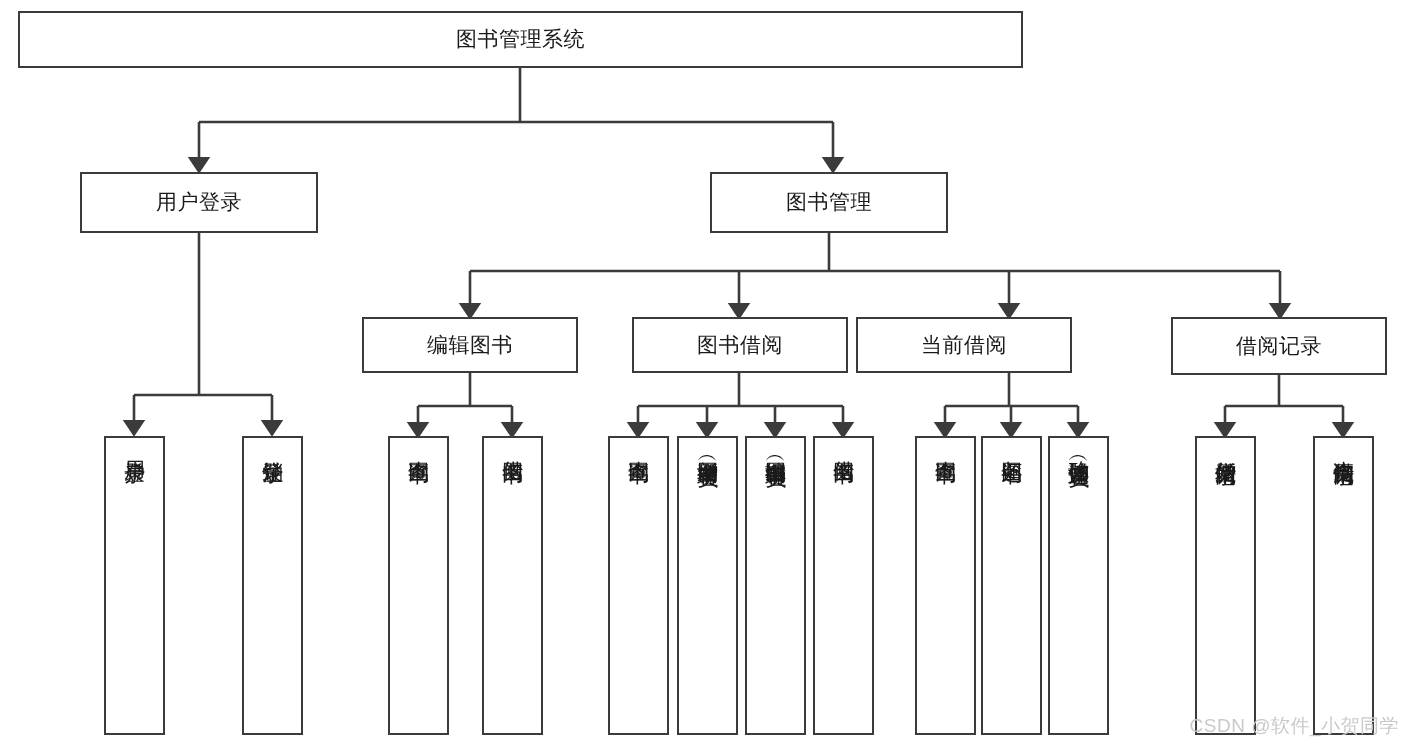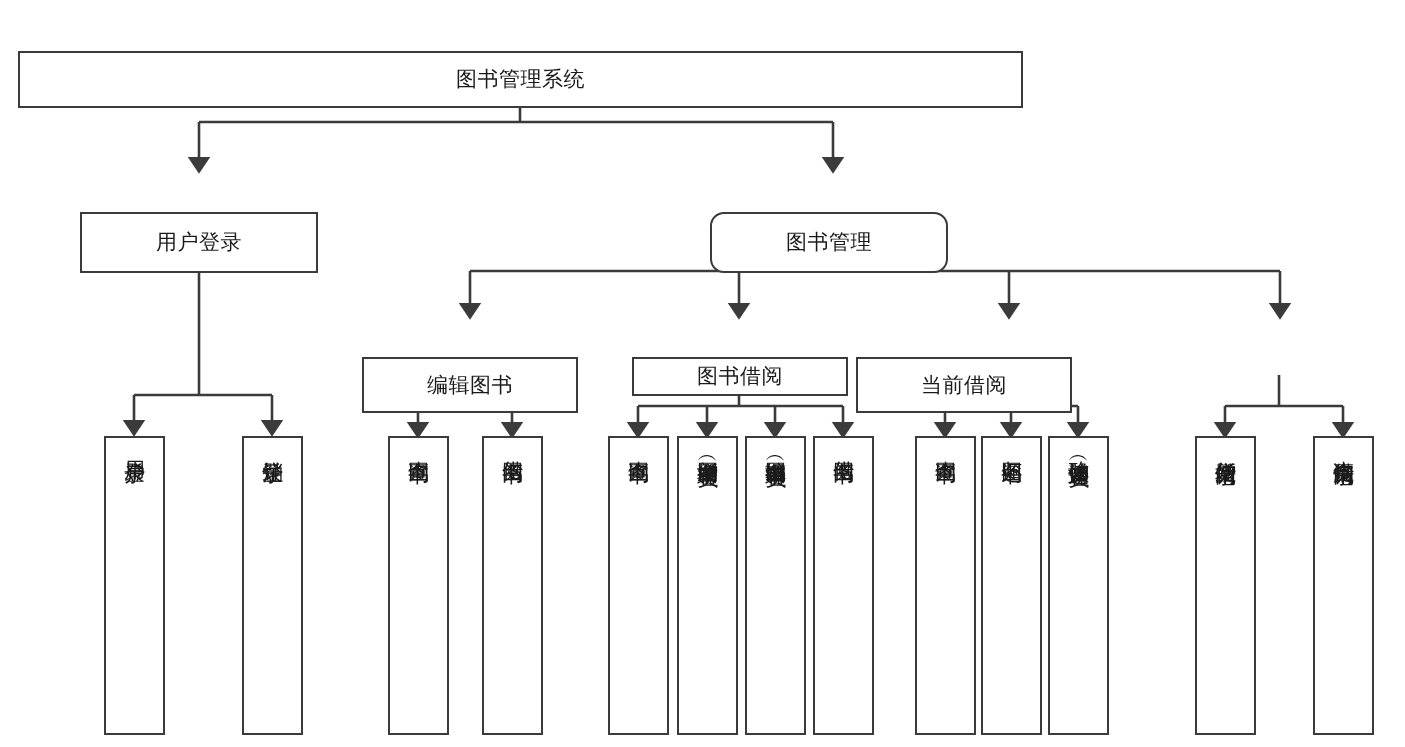--- a/index.html
+++ b/index.html
@@ -24,21 +24,20 @@
     background: #ffffff;
     display: flex;
     align-items: center;
     justify-content: center;
     color: #1a1a1a;
     line-height: 1.08;
   }
   .node.horiz {
     font-size: 21px;
     letter-spacing: 0.5px;
-    margin-top: 40px;
   }
   .node.vert {
     writing-mode: vertical-rl;
     text-orientation: upright;
     font-size: 21px;
     padding-top: 6px;
     letter-spacing: 1px;
     justify-content: flex-start;
     align-items: center;
   }
@@ -124,32 +123,35 @@
     </g>
   </svg>
 
   <div class="node horiz title-node" style="left:18px; top:11px; width:1005px; height:57px;">
     <span>图书管理系统</span>
   </div>
 
   <div class="node horiz" style="left:80px; top:172px; width:238px; height:61px;">
     <span>用户登录</span>
   </div>
-  <div class="node horiz" style="left:710px; top:172px; width:238px; height:61px;border-radius:14px;">
+  <div class="node horiz" style="left:710px; top:172px; width:238px; height:61px;">
     <span>图书管理</span>
   </div>
 
   <div class="node horiz" style="left:362px; top:317px; width:216px; height:56px;">
     <span>编辑图书</span>
   </div>
-  <div class="node horiz" style="left:632px; top:317px; width:216px; height:39px;">
+  <div class="node horiz" style="left:632px; top:317px; width:216px; height:56px;">
     <span>图书借阅</span>
   </div>
   <div class="node horiz" style="left:856px; top:317px; width:216px; height:56px;">
     <span>当前借阅</span>
+  </div>
+  <div class="node horiz" style="left:1171px; top:317px; width:216px; height:58px;">
+    <span>借阅记录</span>
   </div>
 
   <div class="node vert" style="left:104px; top:436px; width:61px; height:299px;">
     <span class="vtext">用户登录</span>
   </div>
   <div class="node vert" style="left:242px; top:436px; width:61px; height:299px;">
     <span class="vtext">注销登录</span>
   </div>
 
   <div class="node vert" style="left:388px; top:436px; width:61px; height:299px;">
@@ -182,14 +184,15 @@
     <span class="vtext">确认归还（管理员）</span>
   </div>
 
   <div class="node vert" style="left:1195px; top:436px; width:61px; height:299px;">
     <span class="vtext">新增借阅记录</span>
   </div>
   <div class="node vert" style="left:1313px; top:436px; width:61px; height:299px;">
     <span class="vtext">查询借阅记录</span>
   </div>
 
+  <div class="watermark">CSDN @软件_小贺同学</div>
 
 </div>
 
 </body></html>

